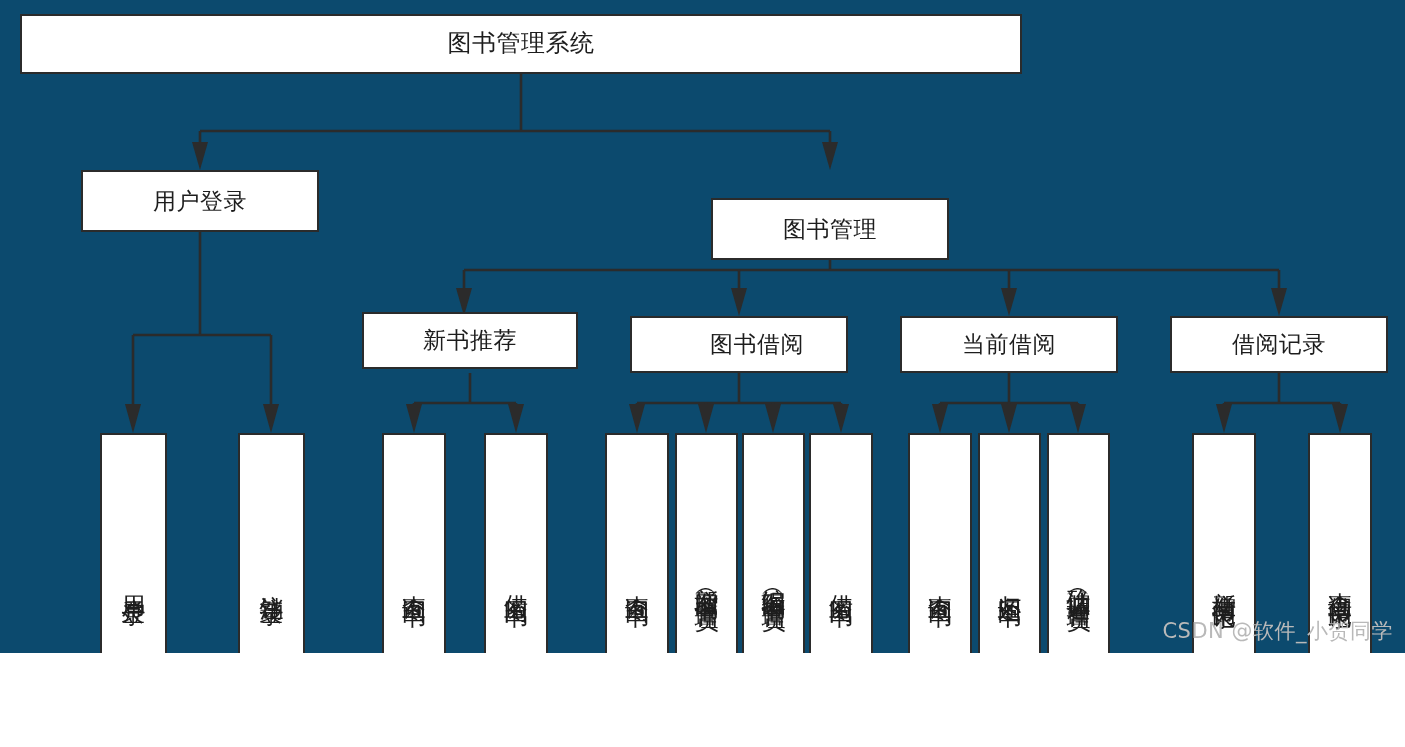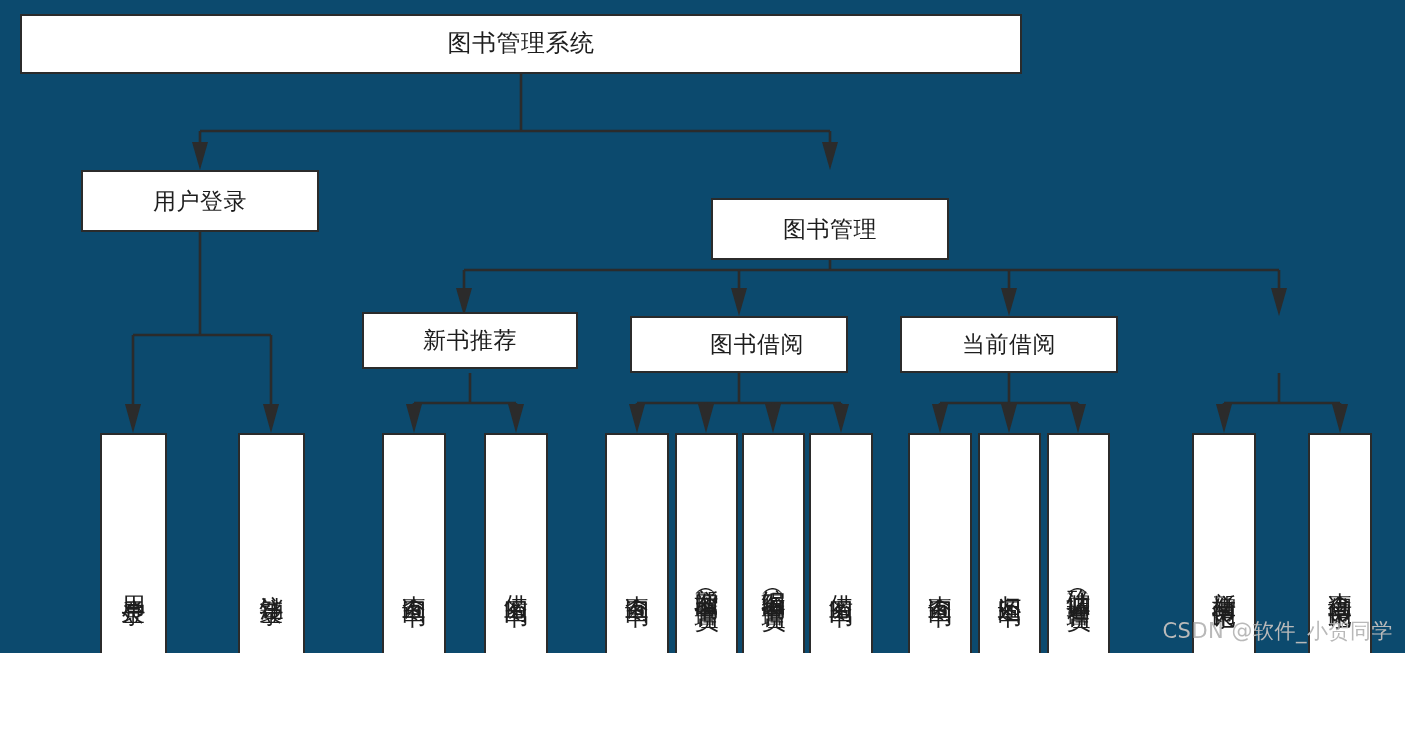--- a/index.html
+++ b/index.html
@@ -171,20 +171,23 @@
   </div>
 
   <div class="node horiz" style="left:630px; top:316px; width:218px; height:57px;padding-left:36px;">
     <span class="label">图书借阅</span>
   </div>
 
   <div class="node horiz" style="left:900px; top:316px; width:218px; height:57px;">
     <span class="label">当前借阅</span>
   </div>
 
+  <div class="node horiz" style="left:1170px; top:316px; width:218px; height:57px;">
+    <span class="label">借阅记录</span>
+  </div>
 
   <div class="node vert" style="left:100px; top:433px; width:67px; height:298px;">
     <span class="label">用户登录</span>
   </div>
 
   <div class="node vert" style="left:238px; top:433px; width:67px; height:298px;">
     <span class="label">注销登录</span>
   </div>
 
   <div class="node vert" style="left:382px; top:433px; width:64px; height:298px;">

